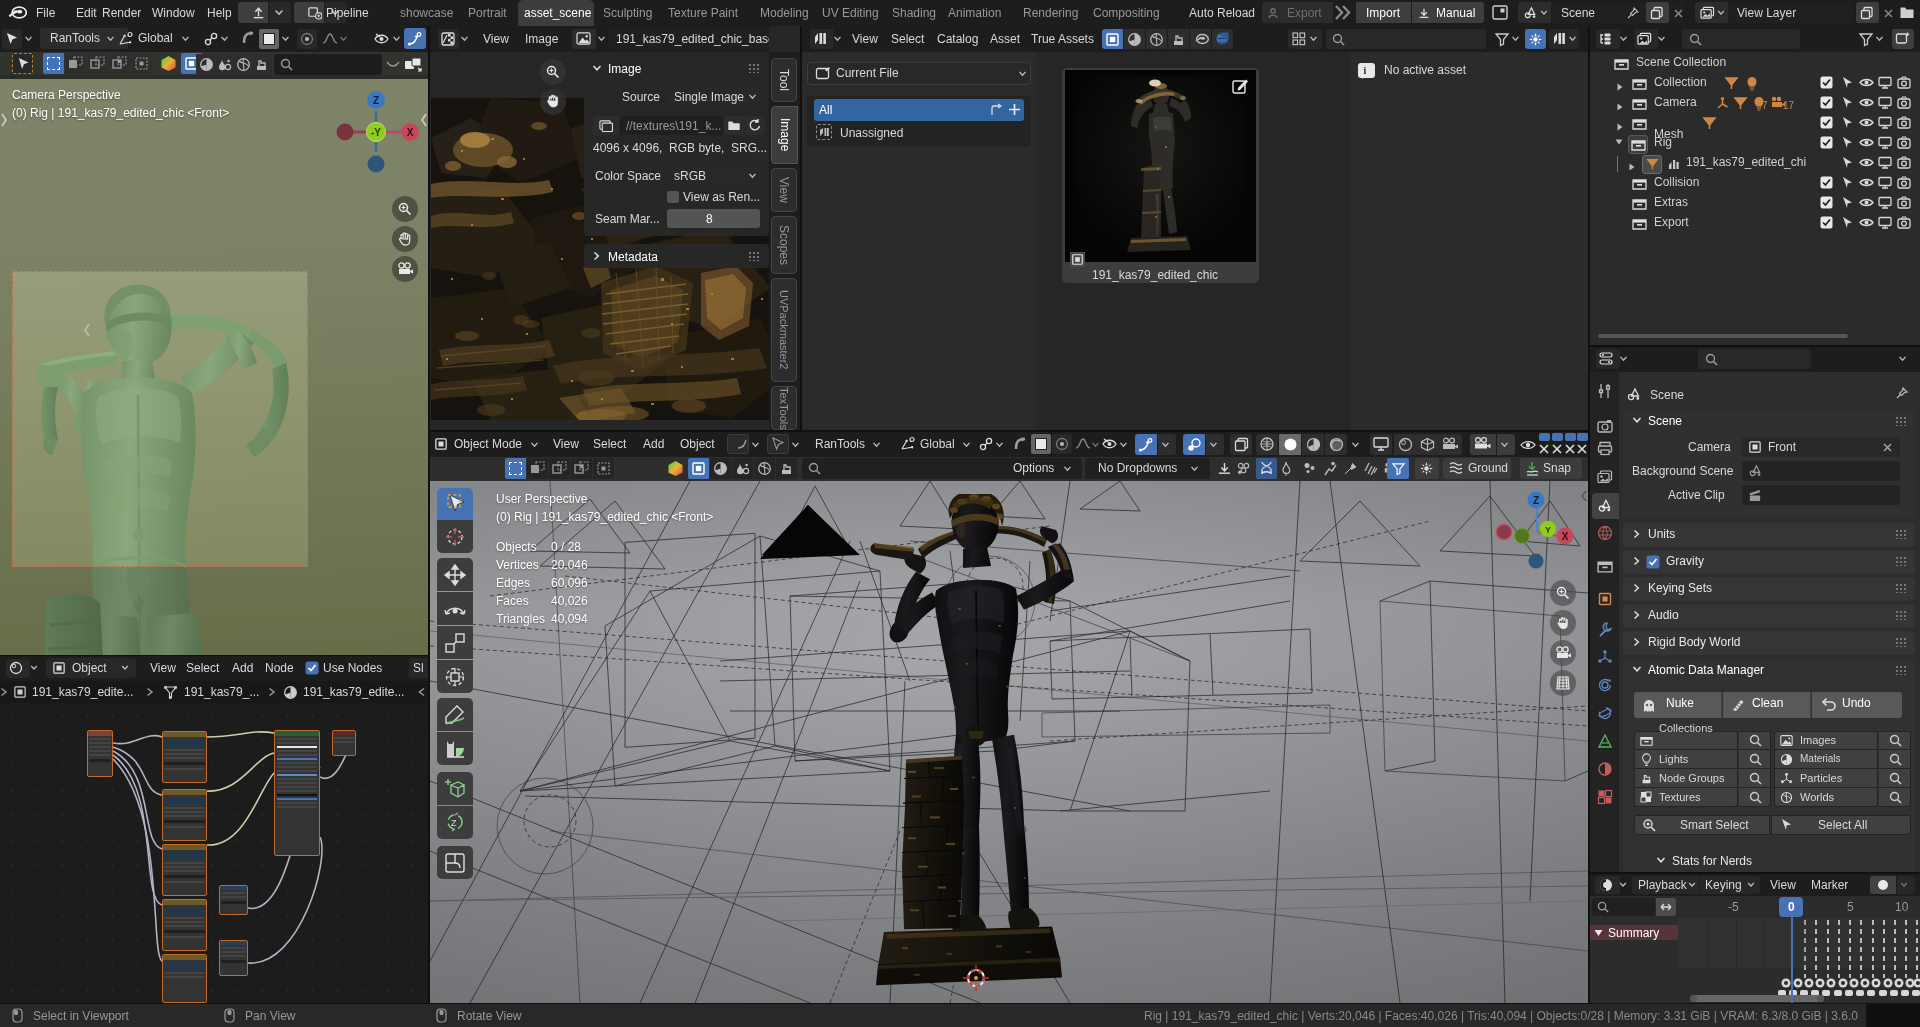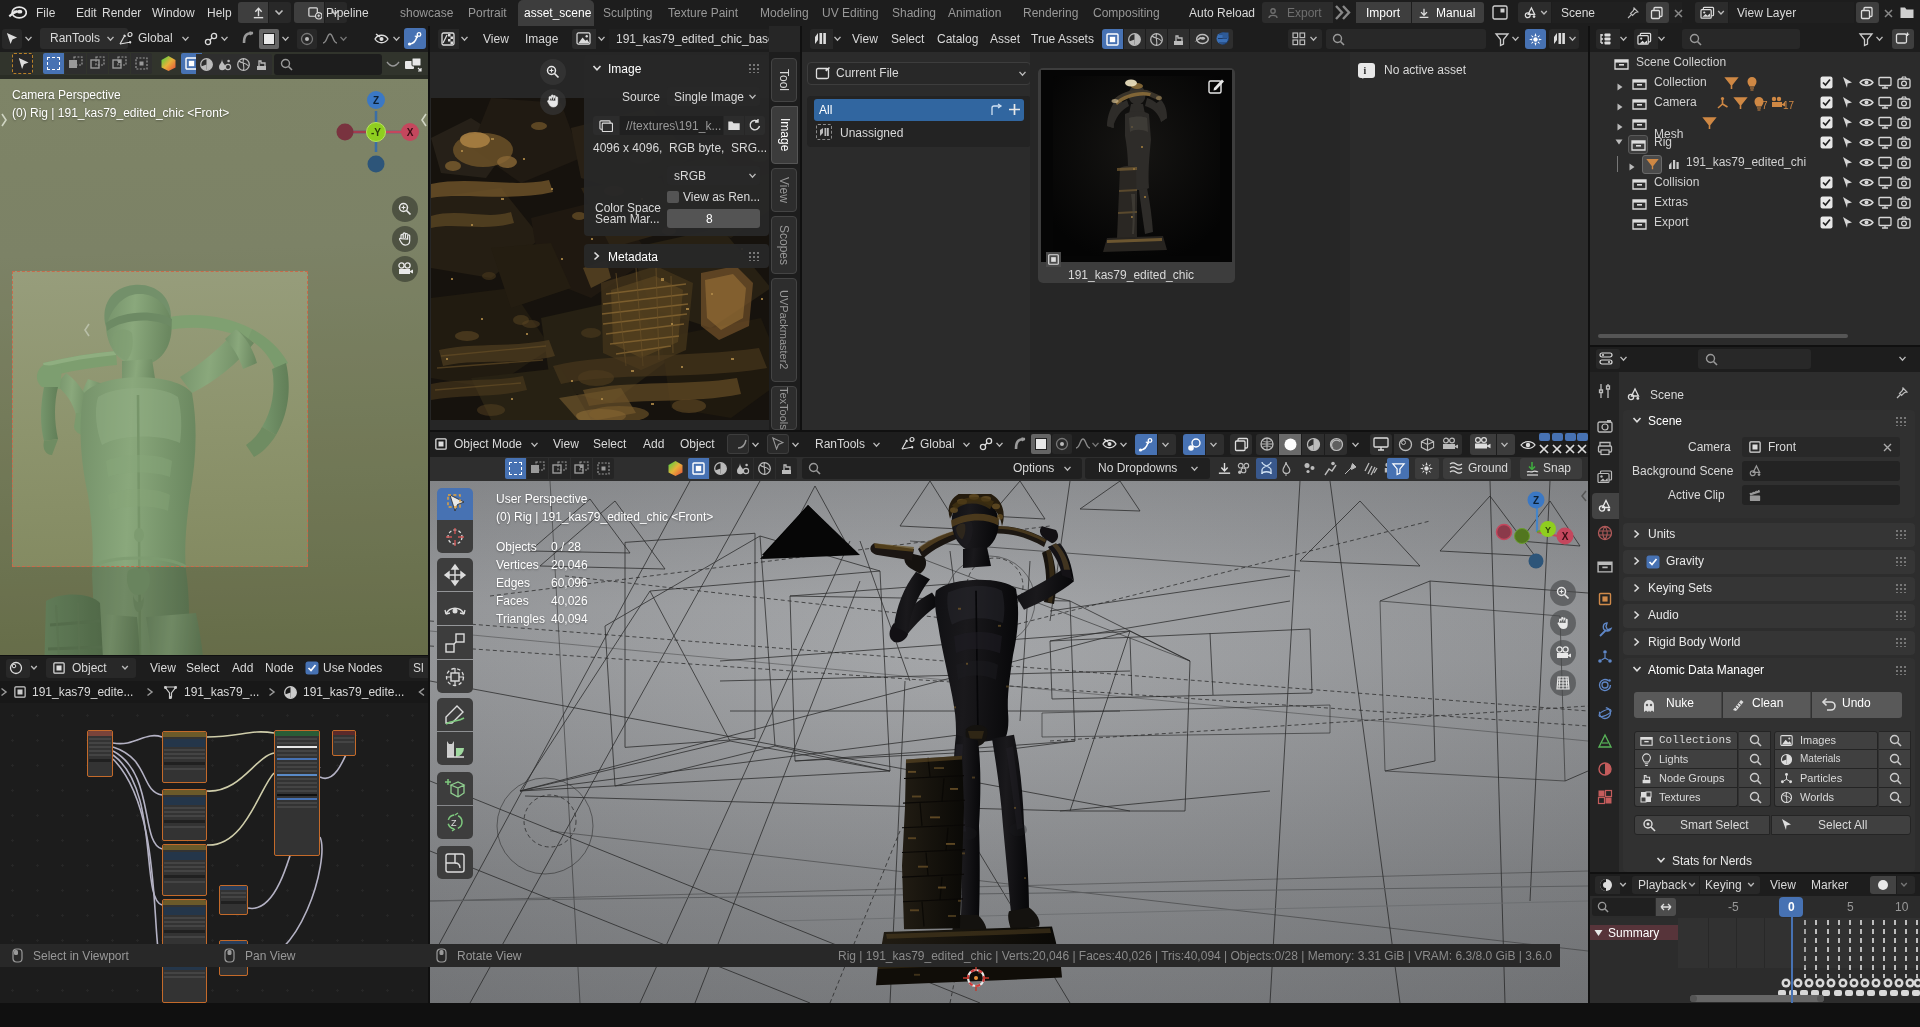--- a/index.html
+++ b/index.html
@@ -745,21 +745,21 @@
   <span class="abs txt dim" style="left:196px;top:93px;">//textures\191_k...</span>
   <span class="abs" style="left:294px;top:90px;width:20px;height:19px;background:#2c2c2c;"></span>
   <svg class="abs" style="left:297px;top:93px;" width="14" height="13" viewBox="0 0 16 14">
       <path d="M1.5 12 V2.5 h4.5 l1.5 2 h7 V12 Z" fill="#ddd"></path>
     </svg>
   <span class="abs" style="left:315px;top:90px;width:20px;height:19px;background:#2c2c2c;border-radius:0 3px 3px 0;"></span>
   <svg class="abs" style="left:318px;top:92px;" width="14" height="14" viewBox="0 0 14 14">
       <path d="M11.5 8 A4.7 4.7 0 1 1 10 3.6 M10 1 V4 H7" fill="none" stroke="#ddd" stroke-width="1.4"></path>
     </svg>
   <span class="abs txt" style="left:163px;top:115px;">4096 x 4096,&nbsp; RGB byte,&nbsp; SRG...</span>
-  <span class="abs txt" style="left:165px;top:143px;margin-top:32px;">Color Space</span>
+  <span class="abs txt" style="left:165px;top:143px;">Color Space</span>
   <span class="abs" style="left:237px;top:140px;width:93px;height:19px;background:#282828;border-radius:3px;"></span>
   <span class="abs txt" style="left:244px;top:143px;">sRGB</span>
   <svg class="abs" style="left:318px;top:147px;" width="9" height="6" viewBox="0 0 10 7">
       <path d="M1.5 1 L5 4.8 L8.5 1" stroke="#bbb" stroke-width="1.6" fill="none"></path>
     </svg>
   <span class="abs" style="left:237px;top:165px;width:12px;height:12px;background:#545454;border-radius:2px;"></span>
   <span class="abs txt" style="left:253px;top:164px;">View as Ren...</span>
   <span class="abs txt" style="left:165px;top:186px;">Seam Mar...</span>
   <span class="abs" style="left:237px;top:183px;width:93px;height:19px;background:#545454;border-radius:3px;"></span>
   <span class="abs txt" style="left:276px;top:186px;color:#fff;">8</span>
@@ -891,21 +891,21 @@
       </svg>
     <span class="abs" style="left:14px;top:72px;width:16px;height:16px;border:1.4px dashed #8a8a8a;border-radius:2px;"></span>
     <svg class="abs" style="left:17px;top:75px;" width="10" height="10" viewBox="0 0 10 10">
         <path d="M1 9 V3 L4 1 V6 Z" fill="#bbb"></path>
         <rect x="5.5" y="1" width="1.8" height="8" fill="#bbb"></rect>
         <rect x="8" y="1" width="1.8" height="8" fill="#bbb"></rect>
       </svg>
     <span class="abs txt" style="left:38px;top:74px;">Unassigned</span>
   </div>
 
-  <div class="abs" style="left:228px;top:26px;width:310px;height:378px;background:#262626;">
+  <div class="abs" style="left:252px;top:26px;width:310px;height:378px;background:#262626;">
     <div class="abs" style="left:8px;top:16px;width:197px;height:215px;background:#3d3d3d;border-radius:5px;"></div>
 
     <svg class="abs" style="left:11px;top:18px;" width="191" height="192" viewBox="0 0 191 192">
       <rect width="191" height="192" fill="#050505"></rect>
       <radialGradient id="thbg" cx="0.5" cy="0.4" r="0.65">
           <stop offset="0" stop-color="#161513"></stop>
           <stop offset="1" stop-color="#040404"></stop>
         </radialGradient>
       <rect x="12" y="6" width="167" height="180" fill="url(#thbg)"></rect>
       <g fill="#2e2c29">
@@ -2161,21 +2161,21 @@
       <path d="M5.5 1.5 L2 5 L5.5 8.5" fill="none" stroke="#ddd" stroke-width="1.6"></path>
     </svg>
   <span class="abs txt" style="left:252px;top:349px;color:#fff;">Undo</span>
 
   <span class="abs" style="left:44px;top:384px;width:104px;height:19px;background:#404040;border:1px solid #242424;border-radius:3px 3px 0 0;"></span>
   <svg class="abs" style="left:50px;top:387px;" width="13" height="13" viewBox="0 0 15 13">
       <path d="M1 3 h13 v9 h-13 Z" fill="none" stroke="#ddd" stroke-width="1.3"></path>
       <path d="M1 3 h13 v2.6 h-13 Z" fill="#ddd"></path>
       <rect x="5" y="7" width="5" height="1.6" fill="#ddd"></rect>
     </svg>
-  <span class="abs txt" style="left:69px;top:387px;font-size:11px;font-family:Liberation Mono, monospace;">Collections</span>
+  <span class="abs txt" style="left:69px;top:375px;font-size:11px;">Collections</span>
   <span class="abs" style="left:149px;top:384px;width:32px;height:19px;background:#404040;border:1px solid #242424;border-left:none;border-radius:0;"></span>
   <svg class="abs" style="left:159px;top:387px;" width="13" height="13" viewBox="0 0 13 13">
       <circle cx="5.5" cy="5.5" r="4" fill="none" stroke="#ccc" stroke-width="1.4"></circle>
       <path d="M8.5 8.5 L12 12" stroke="#ccc" stroke-width="1.6"></path>
     </svg>
   <span class="abs" style="left:184px;top:384px;width:104px;height:19px;background:#404040;border:1px solid #242424;border-radius:3px 3px 0 0;"></span>
   <svg class="abs" style="left:190px;top:387px;" width="13" height="13" viewBox="0 0 16 14">
       <rect x="1" y="1" width="14" height="12" rx="1.5" fill="none" stroke="#ddd" stroke-width="1.3"></rect>
       <circle cx="11.5" cy="4.5" r="1.3" fill="#ddd"></circle>
       <path d="M2.5 12 L7 6 L10 9.5 L12 8 L14.5 12 Z" fill="#ddd"></path>
@@ -2408,21 +2408,21 @@
     </svg>
 
     <div class="abs" style="left:100px;top:77px;width:134px;height:7px;background:#666;border-radius:4px;"></div>
     <div class="abs" style="left:100px;top:77px;width:7px;height:7px;background:#555;border-radius:50%;"></div>
     <div class="abs" style="left:227px;top:77px;width:7px;height:7px;background:#555;border-radius:50%;"></div>
   </div>
 
   <div class="abs" style="left:201px;top:40px;width:2px;height:89px;background:#4772b3;"></div>
 </div>
 
-<div class="abs" id="statusbar" style="left:0;top:944px;width:1560px;height:23px;background:#282828;">
+<div class="abs" id="statusbar" style="left:0;top:1004px;width:1866px;height:23px;background:#282828;">
   <svg class="abs" style="left:12px;top:4px;" width="11" height="15" viewBox="0 0 11 15">
       <rect x="1" y="1" width="9" height="13" rx="3.5" fill="none" stroke="#9a9a9a" stroke-width="1.2"></rect>
       <rect x="2" y="2" width="4" height="5" rx="1.5" fill="#9a9a9a"></rect>
     </svg>
   <span class="abs txt dim" style="left:33px;top:5px;">Select in Viewport</span>
   <svg class="abs" style="left:224px;top:4px;" width="11" height="15" viewBox="0 0 11 15">
       <rect x="1" y="1" width="9" height="13" rx="3.5" fill="none" stroke="#9a9a9a" stroke-width="1.2"></rect>
       <rect x="3.5" y="2" width="4" height="5" rx="1.5" fill="#9a9a9a"></rect>
     </svg>
   <span class="abs txt dim" style="left:245px;top:5px;">Pan View</span>

